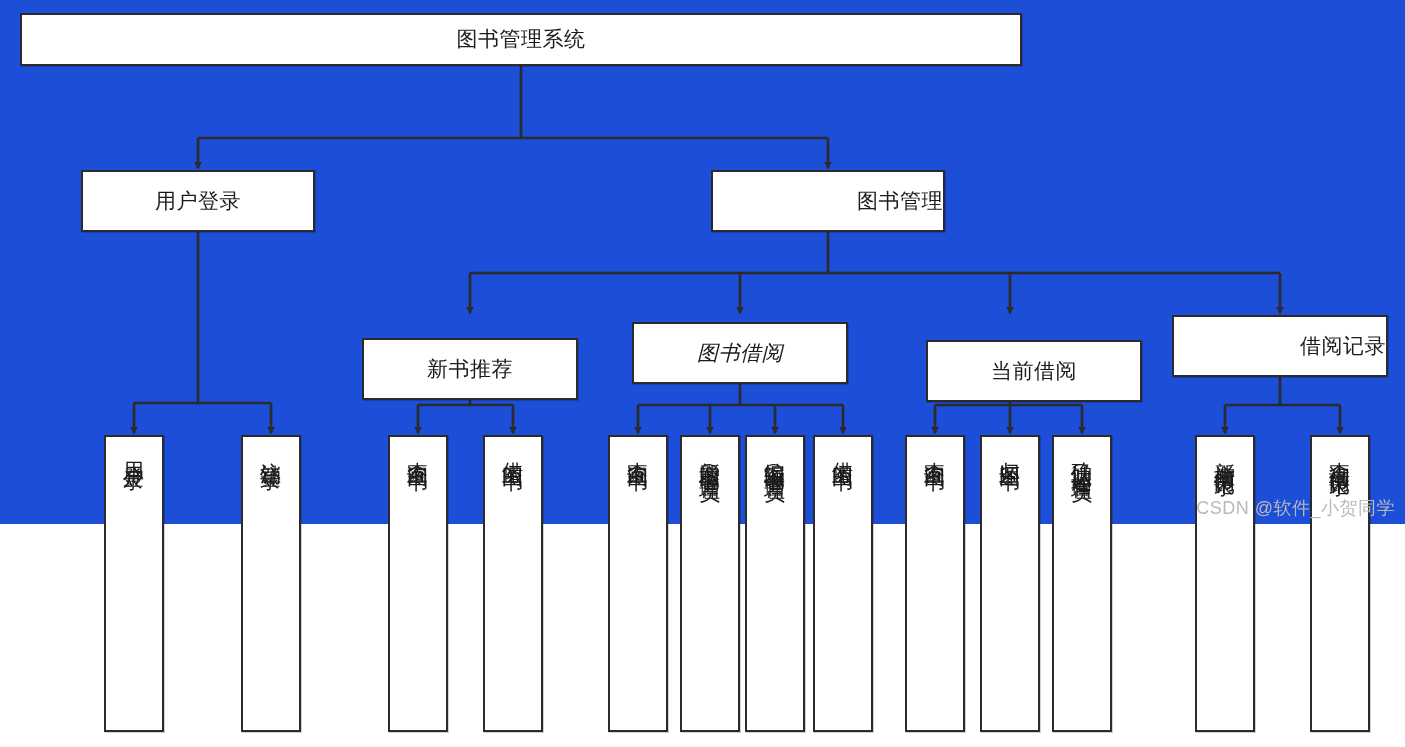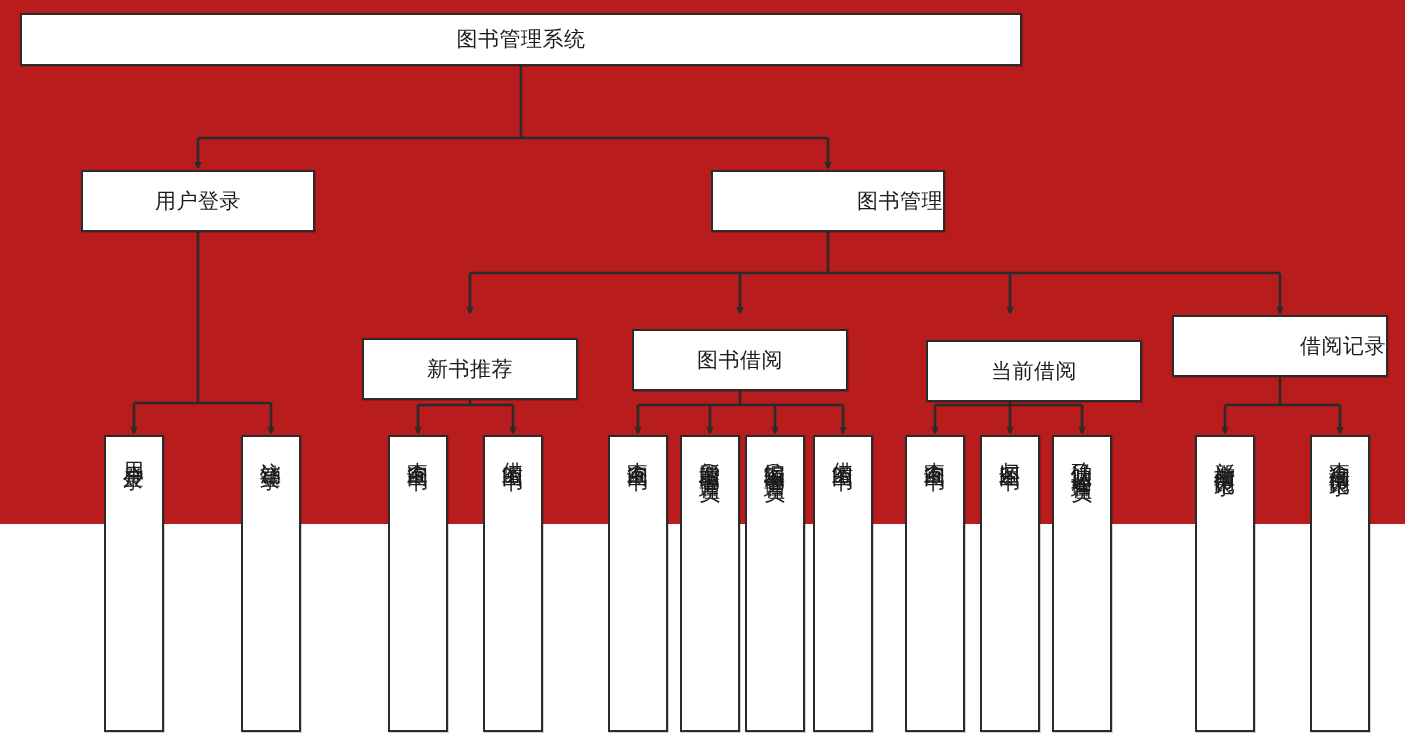--- a/index.html
+++ b/index.html
@@ -10,21 +10,21 @@
   body {
     width: 1405px;
     height: 747px;
     font-family: "Liberation Sans", "DejaVu Sans", sans-serif;
     overflow: hidden;
   }
   #diagram-root {
     position: relative;
     width: 1405px;
     height: 524px;
-    background: #b91c1c;
+    background: #1d4ed8;
   }
   #diagram-svg {
     position: absolute;
     left: 0;
     top: 0;
     width: 1405px;
     height: 747px;
   }
   .node-box {
     position: absolute;
@@ -122,21 +122,21 @@
       </div>
       <div class="node-box node-horizontal" style="left: 81px; top: 170px; width: 234px; height: 62px;">
         <div class="node-label">用户登录</div>
       </div>
       <div class="node-box node-horizontal" style="left: 711px; top: 170px; width: 234px; height: 62px; justify-content: flex-end;">
         <div class="node-label">图书管理</div>
       </div>
       <div class="node-box node-horizontal" style="left: 362px; top: 298px; width: 216px; height: 62px; margin-top: 40px;">
         <div class="node-label">新书推荐</div>
       </div>
-      <div class="node-box node-horizontal" style="left: 632px; top: 329px; width: 216px; height: 62px;">
+      <div class="node-box node-horizontal" style="left: 632px; top: 322px; width: 216px; height: 62px; font-style: italic;">
         <div class="node-label">图书借阅</div>
       </div>
       <div class="node-box node-horizontal" style="left: 926px; top: 315px; width: 216px; height: 62px; margin-top: 25px;">
         <div class="node-label">当前借阅</div>
       </div>
       <div class="node-box node-horizontal" style="left: 1172px; top: 315px; width: 216px; height: 62px; justify-content: flex-end;">
         <div class="node-label">借阅记录</div>
       </div>
       <div class="node-box node-vertical" style="left: 104px; top: 435px; width: 60px; height: 297px;">
         <div class="node-label">用户登录</div>
@@ -172,13 +172,14 @@
         <div class="node-label">确认归还（管理员）</div>
       </div>
       <div class="node-box node-vertical" style="left: 1195px; top: 435px; width: 60px; height: 297px;">
         <div class="node-label">新增借阅记录</div>
       </div>
       <div class="node-box node-vertical" style="left: 1310px; top: 435px; width: 60px; height: 297px;">
         <div class="node-label">查询借阅记录</div>
       </div>
     </div>
 
+  <div class="watermark">CSDN @软件_小贺同学</div>
 </div>
 
 </body></html>

